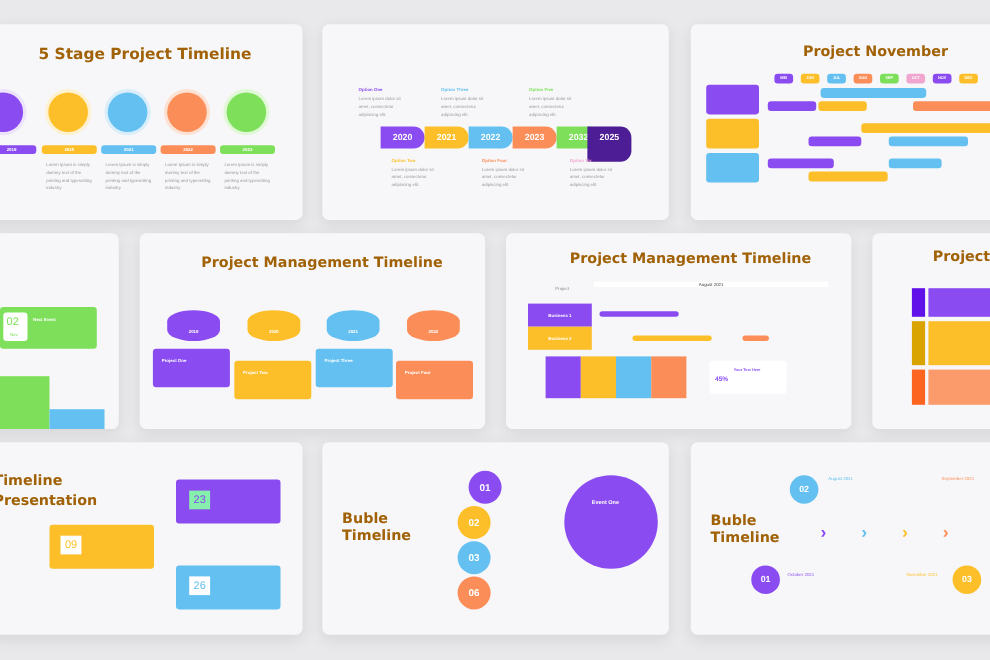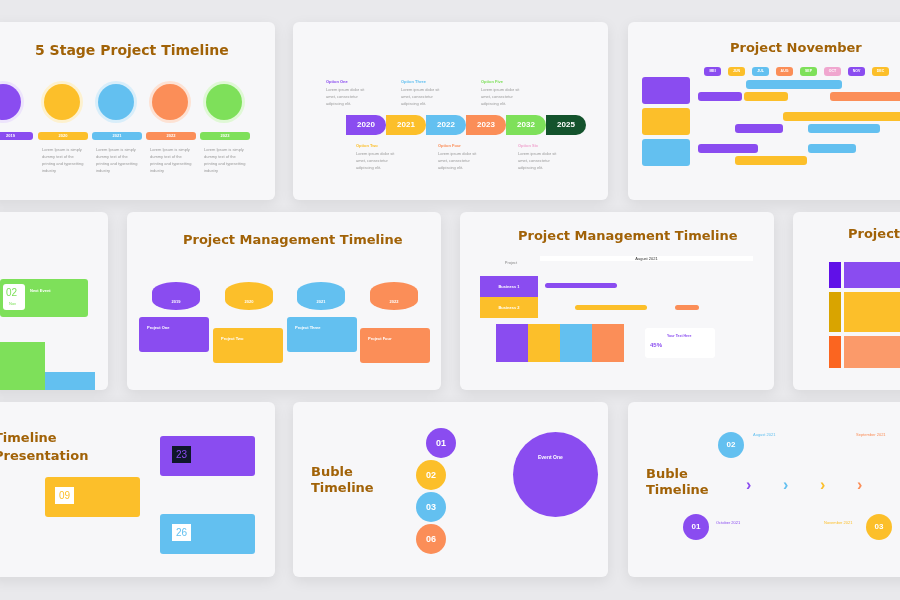--- a/index.html
+++ b/index.html
@@ -31,21 +31,21 @@
   <div class="lorem" style="left:160px;top:124px;width:45px">Lorem Ipsum is simply dummy text of the printing and typesetting industry</div>
   <div class="lorem" style="left:214px;top:124px;width:45px">Lorem Ipsum is simply dummy text of the printing and typesetting industry</div>
 </div>
 
 <div class="slide" style="left:293px;top:22px;width:315px;height:178px">
   <div class="pill white" style="left:53px;top:93px;width:40px;height:20px;background:#8a4cf0;font-size:8px;line-height:20px;text-align:center;border-radius:0 10px 10px 0">2020</div>
   <div class="pill white" style="left:93px;top:93px;width:40px;height:20px;background:#fcbf2a;font-size:8px;line-height:20px;text-align:center;border-radius:0 10px 10px 0">2021</div>
   <div class="pill white" style="left:133px;top:93px;width:40px;height:20px;background:#63c0f0;font-size:8px;line-height:20px;text-align:center;border-radius:0 10px 10px 0">2022</div>
   <div class="pill white" style="left:173px;top:93px;width:40px;height:20px;background:#fb8e58;font-size:8px;line-height:20px;text-align:center;border-radius:0 10px 10px 0">2023</div>
   <div class="pill white" style="left:213px;top:93px;width:40px;height:20px;background:#7ee05a;font-size:8px;line-height:20px;text-align:center;border-radius:0 10px 10px 0">2032</div>
-  <div class="pill white" style="left:253px;top:93px;width:40px;height:20px;background:#14532d;font-size:8px;line-height:20px;text-align:center;border-radius:0 10px 10px 0">2025</div>
+  <div class="pill white" style="left:241px;top:93px;width:40px;height:32px;background:#4c1d95;font-size:8px;line-height:20px;text-align:center;border-radius:0 10px 10px 0">2025</div>
   <div class="lorem" style="left:33px;top:56px;color:#8a4cf0;font-weight:bold">Option One</div>
   <div class="lorem" style="left:33px;top:64px;width:45px">Lorem ipsum dolor sit amet, consectetur adipiscing elit.</div>
   <div class="lorem" style="left:108px;top:56px;color:#63c0f0;font-weight:bold">Option Three</div>
   <div class="lorem" style="left:108px;top:64px;width:45px">Lorem ipsum dolor sit amet, consectetur adipiscing elit.</div>
   <div class="lorem" style="left:188px;top:56px;color:#7ee05a;font-weight:bold">Option Five</div>
   <div class="lorem" style="left:188px;top:64px;width:45px">Lorem ipsum dolor sit amet, consectetur adipiscing elit.</div>
   <div class="lorem" style="left:63px;top:120px;color:#fcbf2a;font-weight:bold">Option Two</div>
   <div class="lorem" style="left:63px;top:128px;width:45px">Lorem ipsum dolor sit amet, consectetur adipiscing elit.</div>
   <div class="lorem" style="left:145px;top:120px;color:#fb8e58;font-weight:bold">Option Four</div>
   <div class="lorem" style="left:145px;top:128px;width:45px">Lorem ipsum dolor sit amet, consectetur adipiscing elit.</div>
@@ -133,21 +133,21 @@
   <div class="pill" style="left:36px;top:80px;width:12px;height:40px;background:#d9a400;border-radius:0"></div>
   <div class="pill" style="left:51px;top:80px;width:80px;height:40px;background:#fcbf2a;border-radius:0"></div>
   <div class="pill" style="left:36px;top:124px;width:12px;height:32px;background:#fb6520;border-radius:0"></div>
   <div class="pill" style="left:51px;top:124px;width:80px;height:32px;background:#fb9a6a;border-radius:0"></div>
 </div>
 
 <div class="slide" style="left:-10px;top:402px;width:285px;height:175px">
   <div class="title" style="left:4px;top:28px;font-size:13px">Timeline</div>
   <div class="title" style="left:4px;top:46px;font-size:13px">Presentation</div>
   <div class="pill" style="left:170px;top:34px;width:95px;height:40px;background:#8a4cf0"></div>
-  <div style="position:absolute;left:182px;top:44px;font-size:10px;color:#8a4cf0;background:#0f172a;padding:3px 4px">23</div>
+  <div style="position:absolute;left:182px;top:44px;font-size:10px;color:#8a4cf0;background:#86efac;padding:3px 4px">23</div>
   <div class="pill" style="left:55px;top:75px;width:95px;height:40px;background:#fcbf2a"></div>
   <div style="position:absolute;left:65px;top:85px;font-size:10px;color:#fcbf2a;background:#fff;padding:3px 4px">09</div>
   <div class="pill" style="left:170px;top:112px;width:95px;height:40px;background:#63c0f0"></div>
   <div style="position:absolute;left:182px;top:122px;font-size:10px;color:#63c0f0;background:#fff;padding:3px 4px">26</div>
 </div>
 
 <div class="slide" style="left:293px;top:402px;width:315px;height:175px">
   <div class="title" style="left:18px;top:62px;font-size:13px">Buble</div>
   <div class="title" style="left:18px;top:78px;font-size:13px">Timeline</div>
   <div class="circ white" style="left:133px;top:26px;width:30px;height:30px;background:#8a4cf0;font-size:9px;line-height:30px;text-align:center">01</div>

